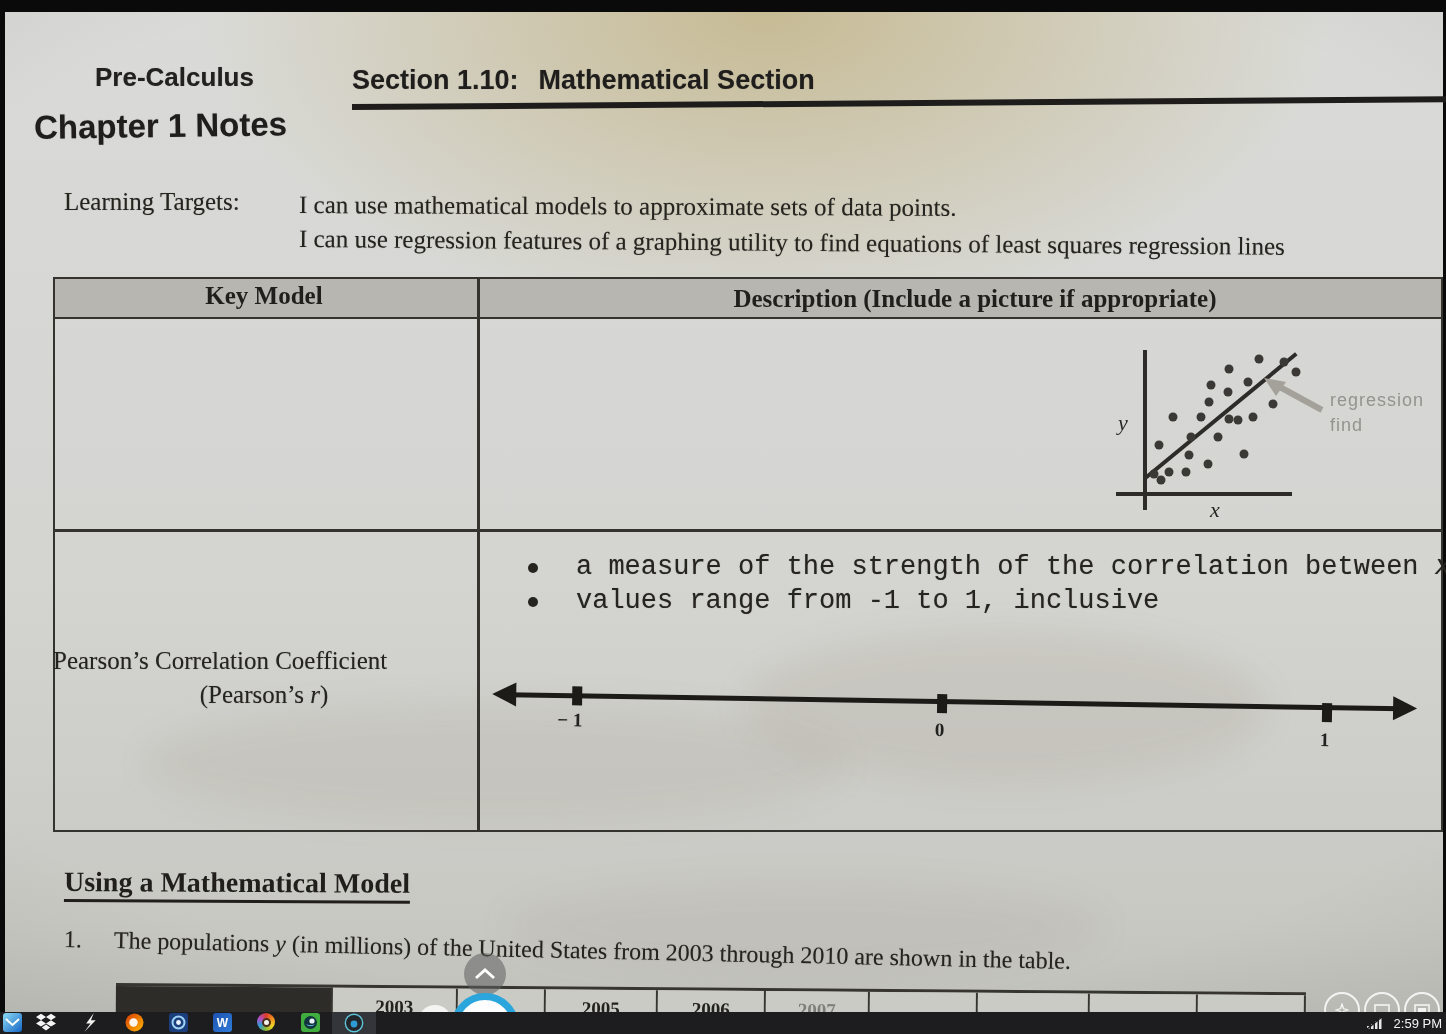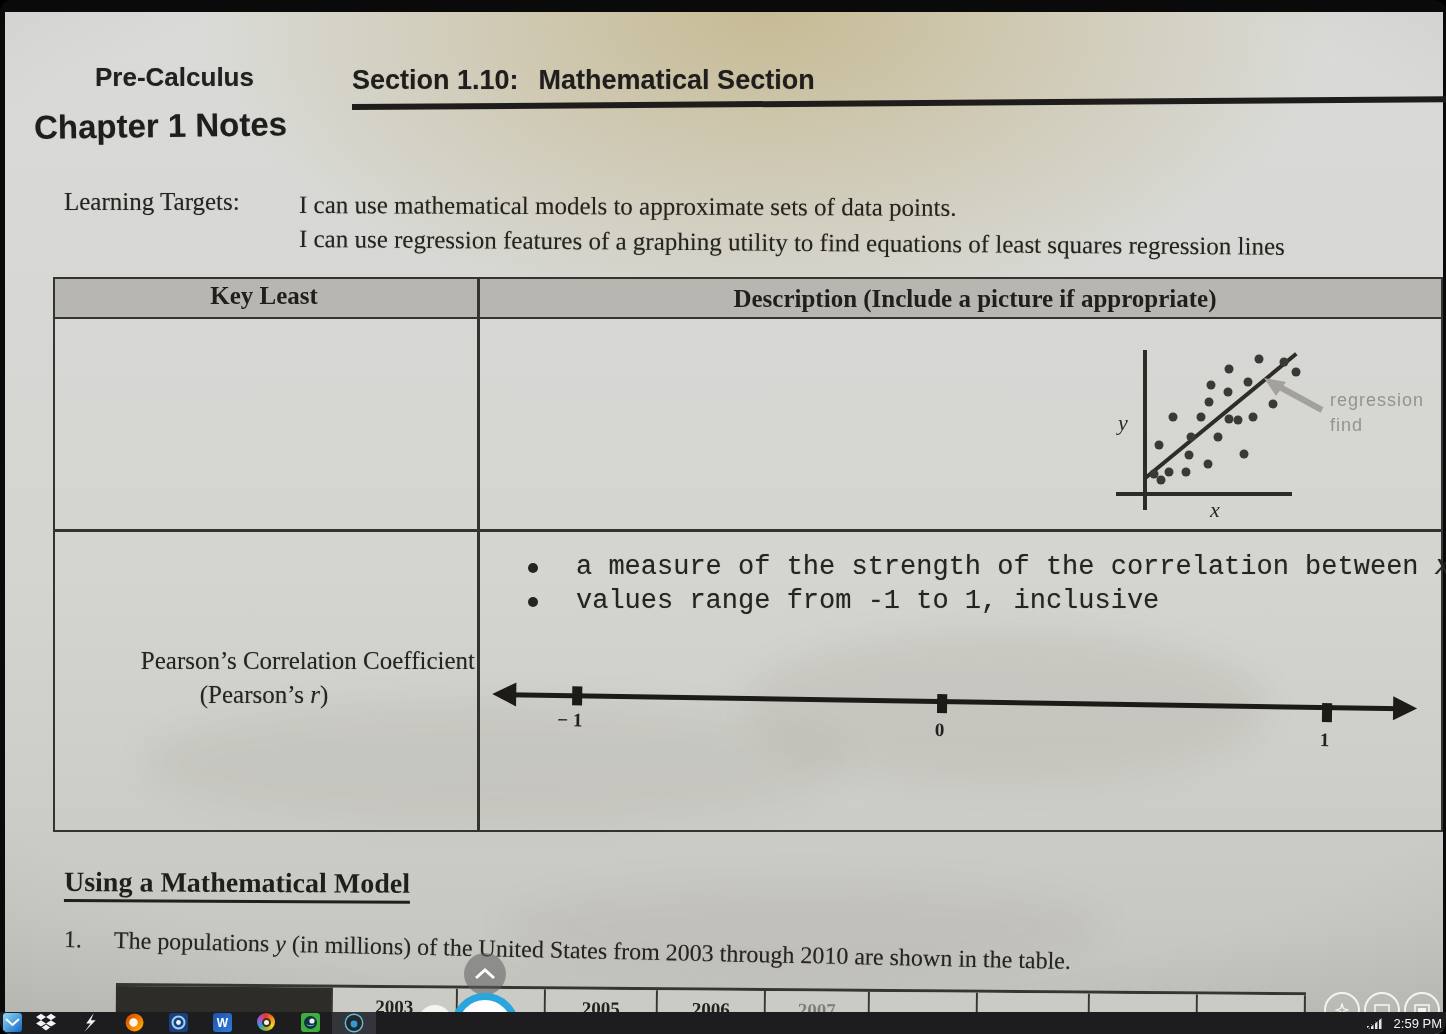--- a/index.html
+++ b/index.html
@@ -1,18 +1,18 @@
 <!DOCTYPE html>
 <html><head>
 <meta charset="utf-8">
 <style>
   * { margin:0; padding:0; box-sizing:border-box; }
   html,body { background:#000; }
   .screen { position:relative; width:1446px; height:1034px; overflow:hidden; background:#0a0a0a;
-            font-family:"Liberation Serif", serif;border-radius:12px; }
+            font-family:"Liberation Serif", serif; }
   
   .photo { position:absolute; left:5px; right:3px; top:12px; bottom:0;
     background:
       radial-gradient(55% 42% at 53% 0%, rgba(176,148,66,0.45), rgba(176,148,66,0) 72%),
       radial-gradient(120% 95% at 50% 45%, rgba(0,0,0,0) 55%, rgba(35,35,33,0.20) 100%),
       linear-gradient(180deg, #dadbd8 0%, #d4d5d1 55%, #c8c8c3 90%, #bfbfba 100%);
   }
   .smudge { position:absolute; border-radius:50%; filter:blur(16px); pointer-events:none; }
   .doc-text { color:#26241f; text-shadow:0 0 1px rgba(40,38,32,0.35); }
 
@@ -31,21 +31,21 @@
   
   .kt-table { position:absolute; left:53px; top:277px; width:1390px; height:555px;
               border:2.5px solid #35332e; }
   .kt-header { position:absolute; left:0; top:0; width:100%; height:40px; background:#b7b6b1;
                border-bottom:2.5px solid #35332e; }
   .kt-col-div { position:absolute; left:422px; top:0; bottom:0; width:2.5px; background:#35332e; }
   .kt-row-div { position:absolute; left:0; top:250px; width:100%; height:2.5px; background:#35332e; }
   .kt-h1 { position:absolute; left:0; top:5px; width:422px; text-align:center; font-weight:bold; font-size:25px; color:#201f1c; }
   .kt-h2 { position:absolute; left:422px; top:8px; width:968px; text-align:center; font-weight:bold; font-size:25px; color:#201f1c; }
   .term1 { position:absolute; left:53px; top:406px; width:422px; text-align:center; font-size:25px; }
-  .term2a { position:absolute; left:53px; top:647px; width:422px; text-align:right; font-size:25px; }
+  .term2a { position:absolute; left:53px; top:647px; width:422px; text-align:left; font-size:25px; }
   .term2b { position:absolute; left:53px; top:681px; width:422px; text-align:center; font-size:25px; }
   .italic { font-style:italic; }
 
   .bullets { position:absolute; left:528px; top:552px; }
   .bullet-row { display:flex; align-items:flex-start; margin-bottom:4px; }
   .bullet-dot { width:10px; height:10px; border-radius:50%; background:#26241f; margin:11px 38px 0 0; flex:none; }
   .bullet-text { font-size:27px; white-space:nowrap;font-family:Liberation Mono, monospace; }
 
   
   .scatter { position:absolute; left:1106px; top:342px; width:215px; height:180px; }
@@ -128,21 +128,21 @@
 
   <div class="lt-label doc-text">Learning Targets:</div>
   <div class="lt1 doc-text">I can use mathematical models to approximate sets of data points.</div>
   <div class="lt2 doc-text">I can use regression features of a graphing utility to find equations of least squares regression lines</div>
 
   <div class="kt-table">
     <div class="kt-header"></div>
     <div class="kt-col-div"></div>
     <div class="kt-row-div"></div>
   </div>
-  <div class="kt-h1" style="top:282px; left:53px;">Key Least</div>
+  <div class="kt-h1" style="top:282px; left:53px;">Key Model</div>
   <div class="kt-h2" style="top:285px; left:491px; width:968px;">Description (Include a picture if appropriate)</div>
   <div class="term2a doc-text">Pearson’s Correlation Coefficient</div>
   <div class="term2b doc-text"><span>(Pearson’s </span><span class="italic">r</span><span>)</span></div>
 
   <div class="bullets">
     <div class="bullet-row">
       <span class="bullet-dot"></span>
       <span class="bullet-text doc-text"><span>a measure of the strength of the correlation between </span><span class="italic">x</span><span> and </span><span class="italic">y</span></span>
     </div>
     <div class="bullet-row">

